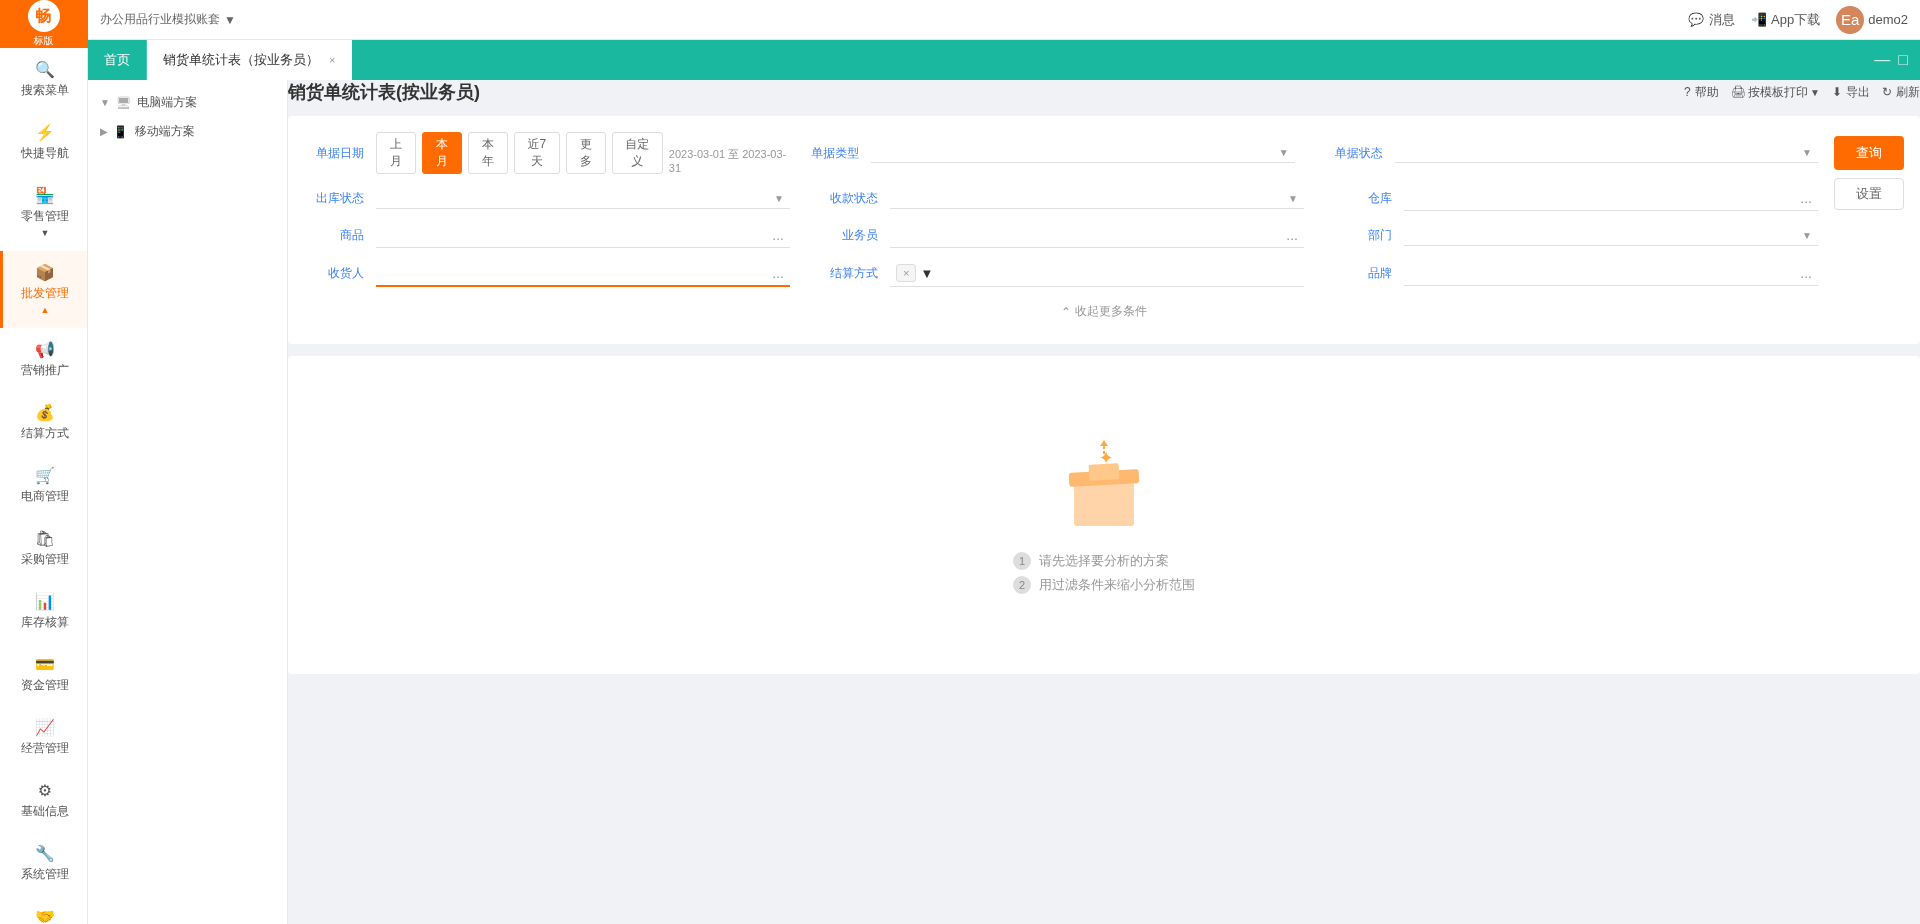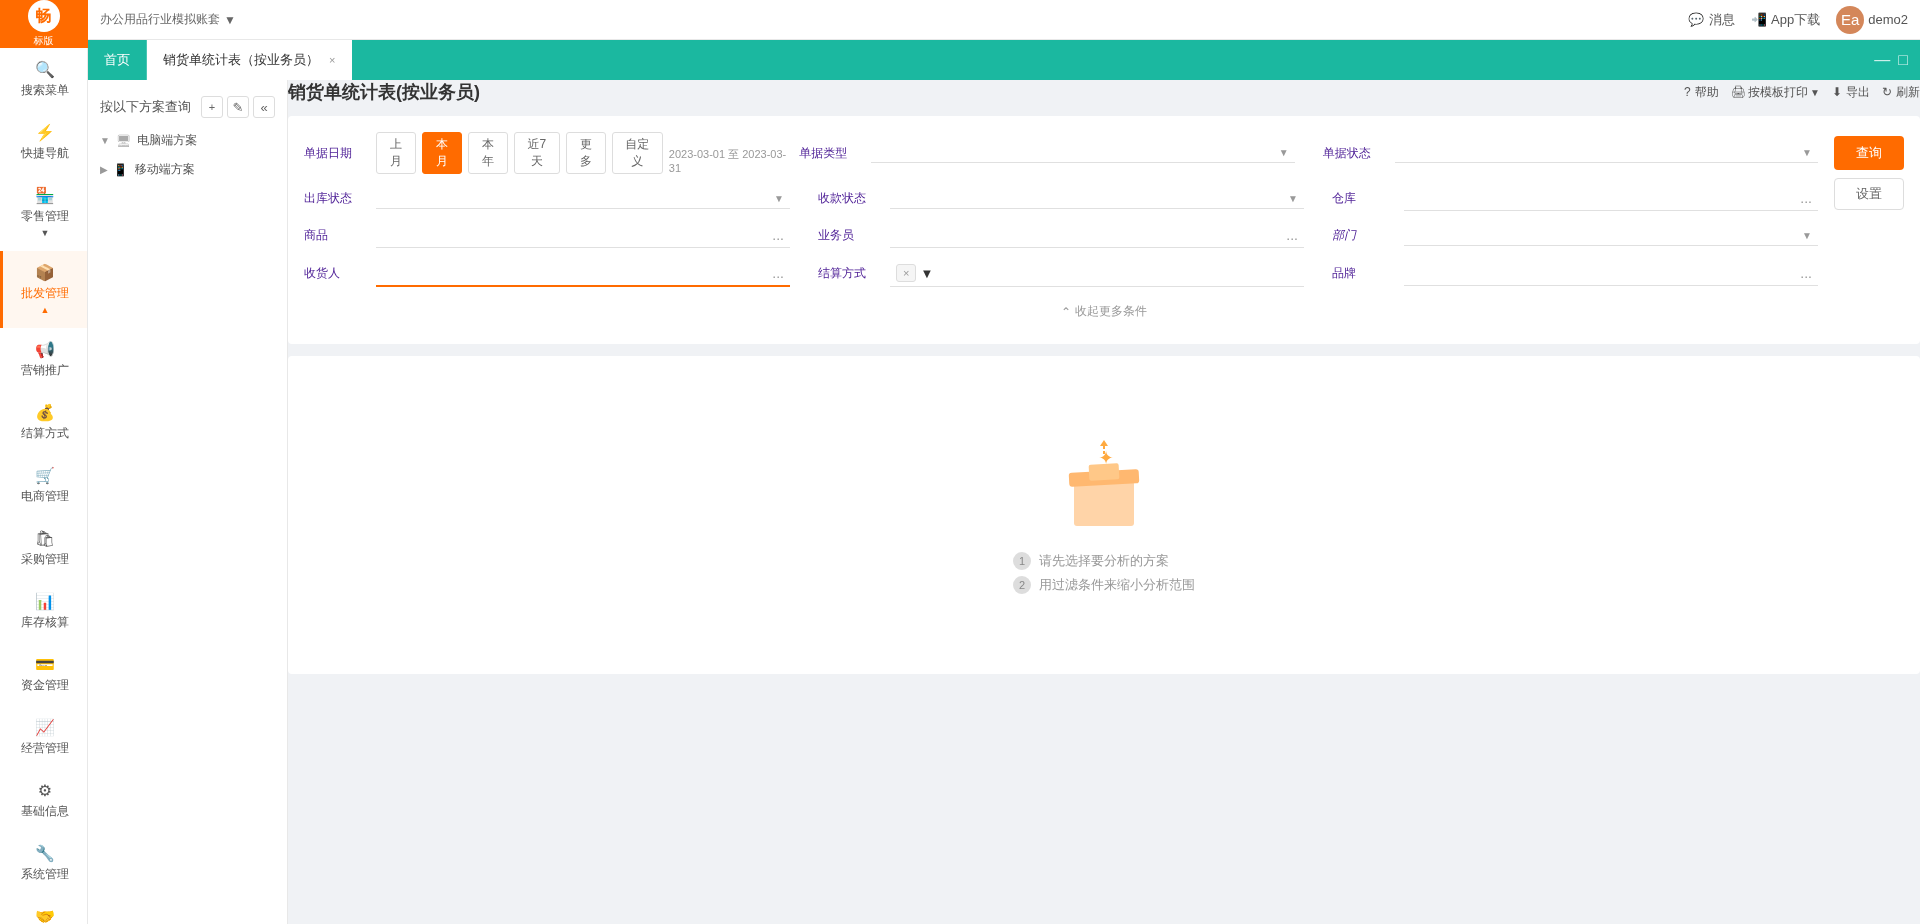--- a/index.html
+++ b/index.html
@@ -56,21 +56,21 @@
     
     .page-header { display: flex; align-items: center; justify-content: space-between; margin-bottom: 12px; }
     .page-title { font-size: 18px; font-weight: bold; color: #333; }
     .page-actions { display: flex; align-items: center; gap: 12px; }
     .page-action-link { display: flex; align-items: center; gap: 4px; color: #555; font-size: 12px; cursor: pointer; }
 
     
     .filter-panel { background: #fff; border-radius: 4px; padding: 16px; margin-bottom: 12px; }
     .filter-row { display: flex; align-items: center; gap: 12px; margin-bottom: 12px; }
     .filter-row:last-of-type { margin-bottom: 0; }
-    .filter-label { width: 60px; color: #4c1d95; font-size: 12px; flex-shrink: 0; }
+    .filter-label { width: 60px; color: #3b82f6; font-size: 12px; flex-shrink: 0; text-align: right; }
 
     
     .date-filter { display: flex; align-items: flex-end; gap: 6px; flex: 1; }
     .date-btn { padding: 3px 8px; border: 1px solid #ddd; border-radius: 3px; font-size: 12px; cursor: pointer; color: #666; background: #fff; }
     .date-btn.active { background: #ff6b00; color: #fff; border-color: #ff6b00; }
     .date-range-text { color: #999; font-size: 11px; }
 
     
     .select-control { flex: 1; border: none; border-bottom: 1px solid #e0e0e0; padding: 4px 6px; font-size: 12px; color: #333; background: #fff; cursor: pointer; display: flex; align-items: center; justify-content: space-between; }
     .select-control .arrow { color: #999; font-size: 10px; }
@@ -205,32 +205,20 @@
     <div class="tab-spacer"></div>
     <div class="tab-actions">
       <span class="tab-action-btn">—</span>
       <span class="tab-action-btn">□</span>
     </div>
   </div>
 
   <div class="content">
 
     <div class="left-panel">
-      <div class="left-panel-header">
-        <span>按以下方案查询</span>
-        <div class="left-panel-actions">
-          <div class="icon-btn">+</div>
-          <div class="icon-btn">
-            <span>✎</span>
-          </div>
-          <div class="icon-btn">
-            <span>«</span>
-          </div>
-        </div>
-      </div>
 
       <div class="tree-item">
         <span style="color:#999;font-size:10px;">▼</span>
         <span style="color:#aaa;">🖥</span>
         <span>电脑端方案</span>
       </div>
       <div class="tree-item">
         <span style="color:#999;font-size:10px;">▶</span>
         <span style="color:#aaa;">📱</span>
         <span>移动端方案</span>
@@ -315,21 +303,21 @@
               <div class="filter-label">商品</div>
               <div style="flex:1; border-bottom:1px solid #e0e0e0; padding:4px 6px; display:flex; justify-content:flex-end; align-items:center;">
                 <span class="select-dots">...</span>
               </div>
 
               <div class="filter-label" style="margin-left:16px;">业务员</div>
               <div style="flex:1; border-bottom:1px solid #e0e0e0; padding:4px 6px; display:flex; justify-content:flex-end; align-items:center;">
                 <span class="select-dots">...</span>
               </div>
 
-              <div class="filter-label" style="margin-left:16px;font-style:italic;">部门</div>
+              <div class="filter-label" style="margin-left:16px;">部门</div>
               <div class="select-control" style="flex:1; border-bottom:1px solid #e0e0e0; padding:4px 6px; display:flex; justify-content:space-between; align-items:center;">
                 <span></span>
                 <span class="arrow">▼</span>
               </div>
             </div>
 
             <div class="filter-row" style="margin-bottom:0;">
               <div class="filter-label">收货人</div>
               <div style="flex:1; border-bottom:2px solid #ff6b00; padding:4px 6px; display:flex; justify-content:flex-end; align-items:center;">
                 <span class="select-dots">...</span>

